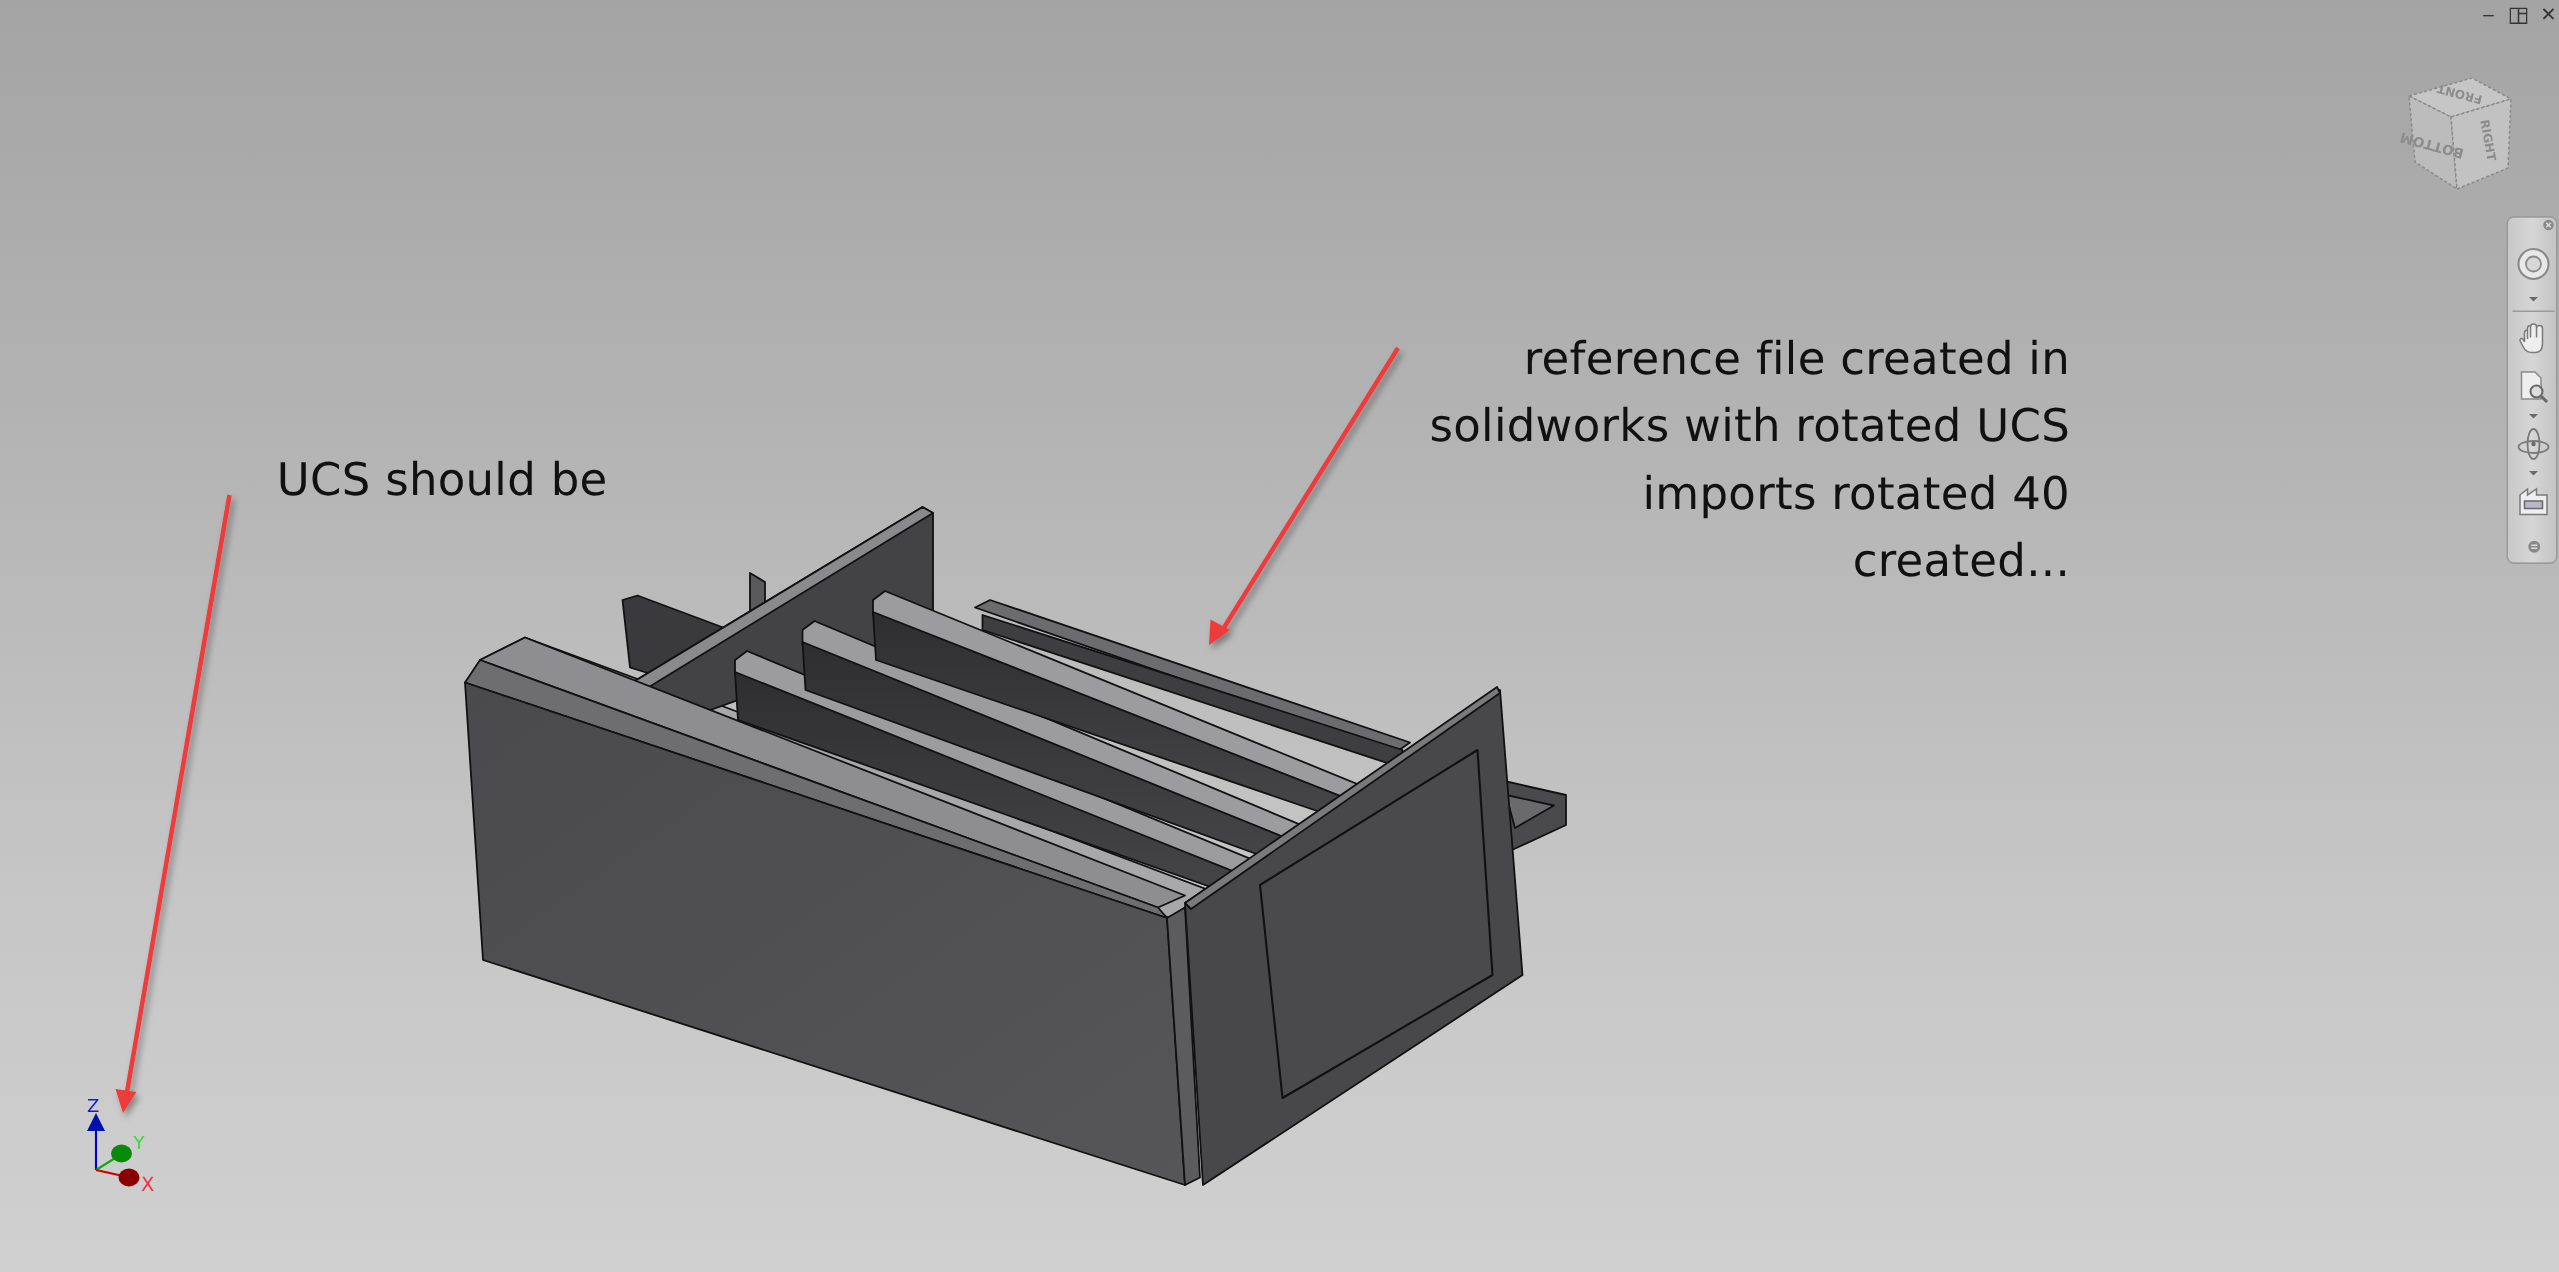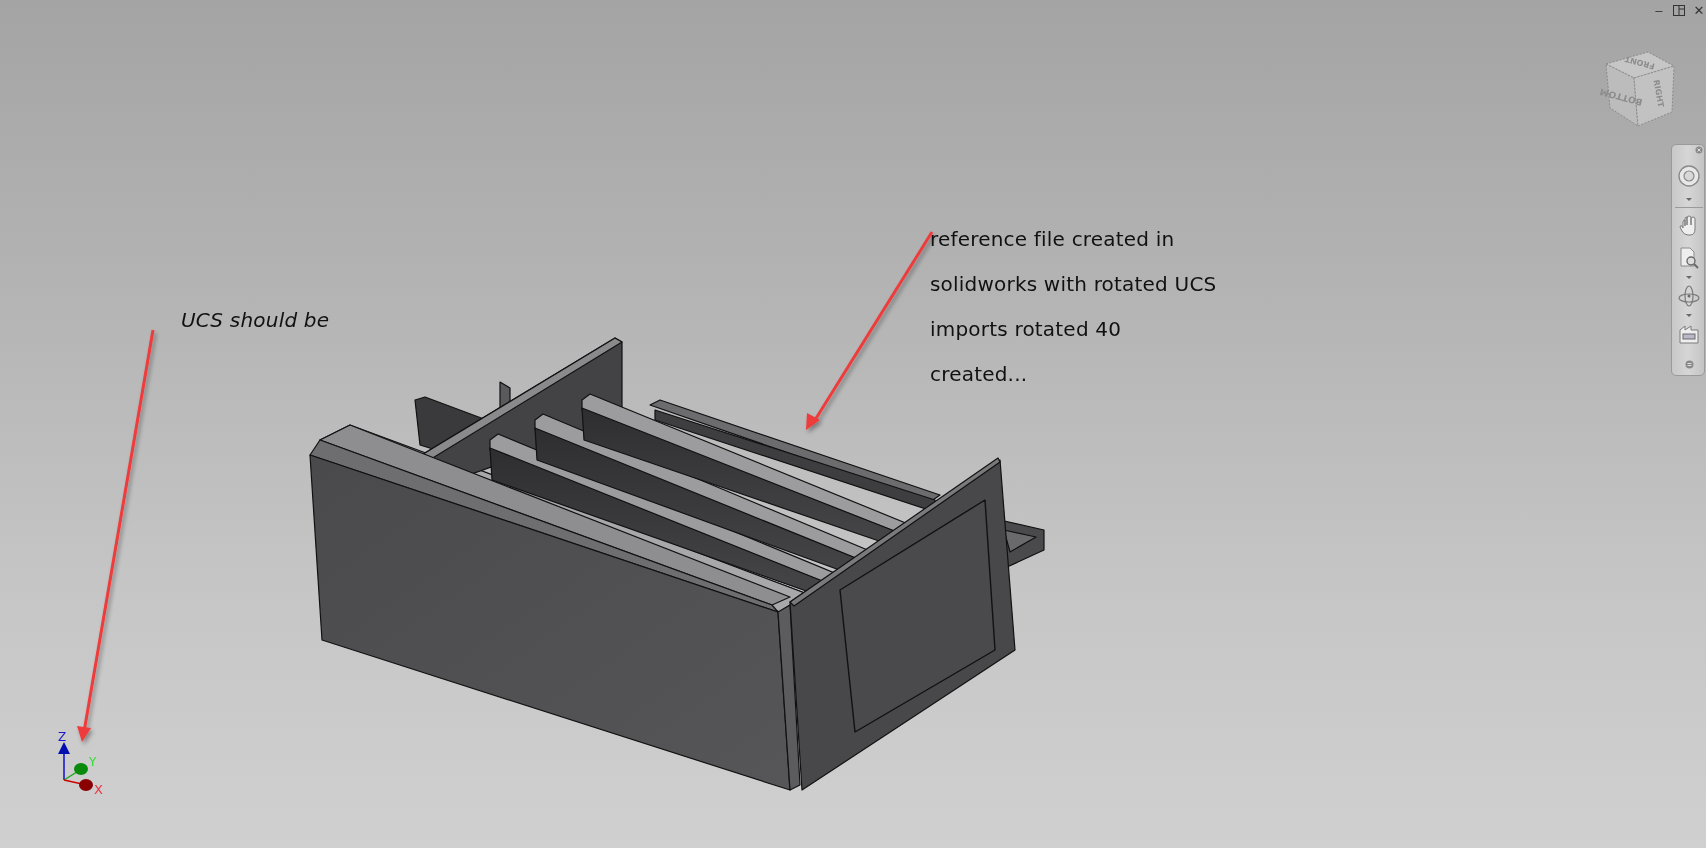--- a/index.html
+++ b/index.html
@@ -4,25 +4,25 @@
 <style>
   html, body { margin: 0; padding: 0; }
   body {
     width: 1706px; height: 848px; overflow: hidden; position: relative;
     background: linear-gradient(to bottom, #a4a4a4 0%, #b4b4b4 35%, #c6c6c6 70%, #d0d0d0 100%);
     font-family: "DejaVu Sans", sans-serif;
   }
   .viewport { position: absolute; left: 0; top: 0; width: 1706px; height: 848px; }
   .scene { position: absolute; left: 0; top: 0; }
   .annotation {
-    position: absolute; color: #111; text-align: left;
-    font-family: "DejaVu Sans", sans-serif; font-size: 20px; line-height: 45px;
+    position: absolute; color: #111; text-align: right;
+    font-family: "DejaVu Sans", sans-serif; font-size: 30px; line-height: 45px;
     letter-spacing: 0.2px; white-space: nowrap;
   }
-  .ann-left { left: 181px; top: 298px; width: 240px; font-style: italic; }
+  .ann-left { left: 165px; top: 298px; width: 240px; }
   .ann-right { left: 930px; top: 217px; width: 450px; }
   .win-controls { position: absolute; right: 0; top: 2px; display: flex; gap: 6px; align-items: center; }
   .win-btn { width: 14px; height: 16px; display: flex; align-items: center; justify-content: center; color: #333; font-size: 13px; cursor: pointer; }
   .viewcube { position: absolute; left: 1600px; top: 48px; width: 84px; height: 84px; cursor: pointer; }
   .navbar {
     position: absolute; left: 1671px; top: 144px; width: 34px; height: 232px;
     background: linear-gradient(to right, #c8c8c8, #d6d6d6 50%, #c4c4c4);
     border: 1px solid #9a9a9a; border-radius: 5px; box-sizing: border-box;
   }
   .nav-item { position: absolute; left: 3px; width: 28px; display: flex; align-items: center; justify-content: center; cursor: pointer; }

